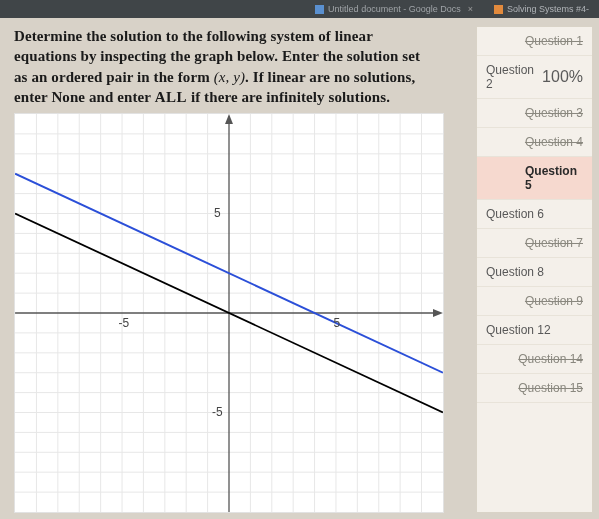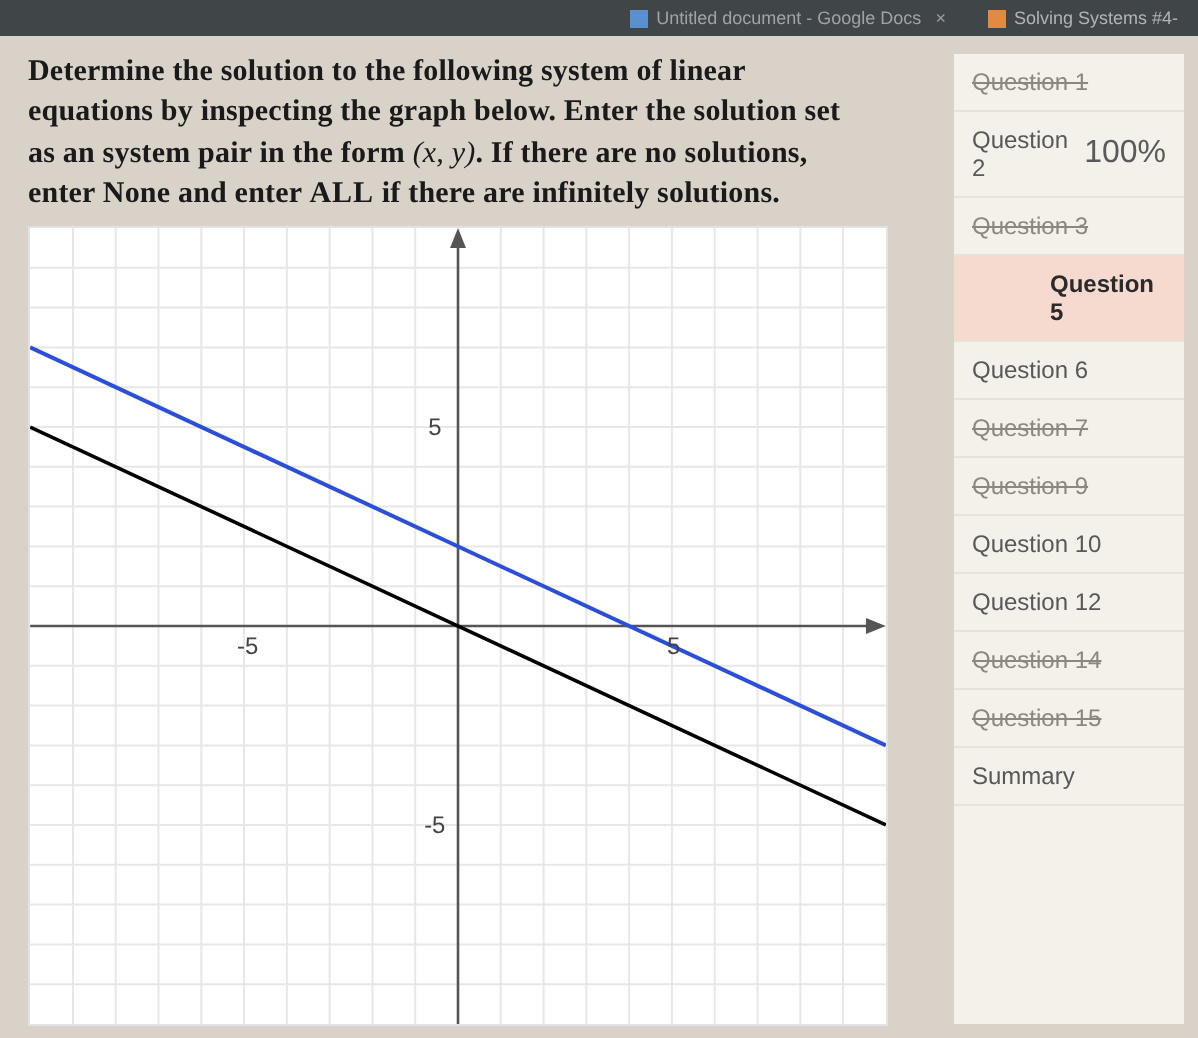--- a/index.html
+++ b/index.html
@@ -65,21 +65,21 @@
       color: #585858;
     }
     .q-item {
       padding: 7px 9px;
       border-bottom: 1px solid #e8e3d9;
       display:flex;
       justify-content: space-between;
       align-items:center;
       cursor:pointer;
     }
-    .q-item.done { text-decoration: line-through; color:#8a887f; }
+    .q-item.done { text-decoration: line-through; color:#8a887f;justify-content:flex-end; }
     .q-item.active { background: #f6d9cf; color:#2a2a2a; font-weight:600;padding-left:48px; }
     .score { font-size:16px; color:#5a5a5a; text-decoration:none; }
   </style>
 </head>
 <body>
 
 <div class="tabbar">
   <div class="tab inactive">
     <span class="tab-icon"></span>
     <span>Untitled document - Google Docs</span>
@@ -89,21 +89,21 @@
     <span class="tab-icon" style="background:#e28a3d"></span>
     <span>Solving Systems #4-</span>
   </div>
 </div>
 
 <div class="page">
   <div class="main">
     <p class="prompt">
       <span>Determine the solution to the following system of linear</span><br>
       <span>equations by inspecting the graph below. Enter the solution set</span><br>
-      <span>as an system pair in the form </span><span class="math">(x, y)</span><span>. If there are no solutions,</span><br>
+      <span>as an ordered pair in the form </span><span class="math">(x, y)</span><span>. If linear are no solutions,</span><br>
       <span>enter </span><span>None</span><span> and enter </span><span class="sc">ALL</span><span> if there are infinitely solutions.</span>
     </p>
 
     <div class="chart-wrap">
       <svg class="graph" viewBox="0 0 430 400">
 
         <g stroke="#e7e7e7" stroke-width="1">
           <line x1="0" y1="20" x2="430" y2="20"></line>
             <line x1="0" y1="40" x2="430" y2="40"></line>
             <line x1="0" y1="60" x2="430" y2="60"></line>
@@ -162,41 +162,41 @@
     <div class="q-item done">
         <span>Question 1</span>
       </div>
     <div class="q-item">
         <span>Question 2</span>
         <span class="score">100%</span>
       </div>
     <div class="q-item done">
         <span>Question 3</span>
       </div>
+    <div class="q-item done">
+        <span>Question 4</span>
+      </div>
     <div class="q-item active">
         <span>Question 5</span>
       </div>
     <div class="q-item">
         <span>Question 6</span>
       </div>
     <div class="q-item done">
         <span>Question 7</span>
       </div>
+    <div class="q-item">
+        <span>Question 8</span>
+      </div>
     <div class="q-item done">
         <span>Question 9</span>
       </div>
     <div class="q-item">
-        <span>Question 10</span>
-      </div>
-    <div class="q-item">
         <span>Question 12</span>
       </div>
     <div class="q-item done">
         <span>Question 14</span>
       </div>
     <div class="q-item done">
         <span>Question 15</span>
       </div>
-    <div class="q-item">
-        <span>Summary</span>
-      </div>
   </div>
 </div>
 
 </body></html>

